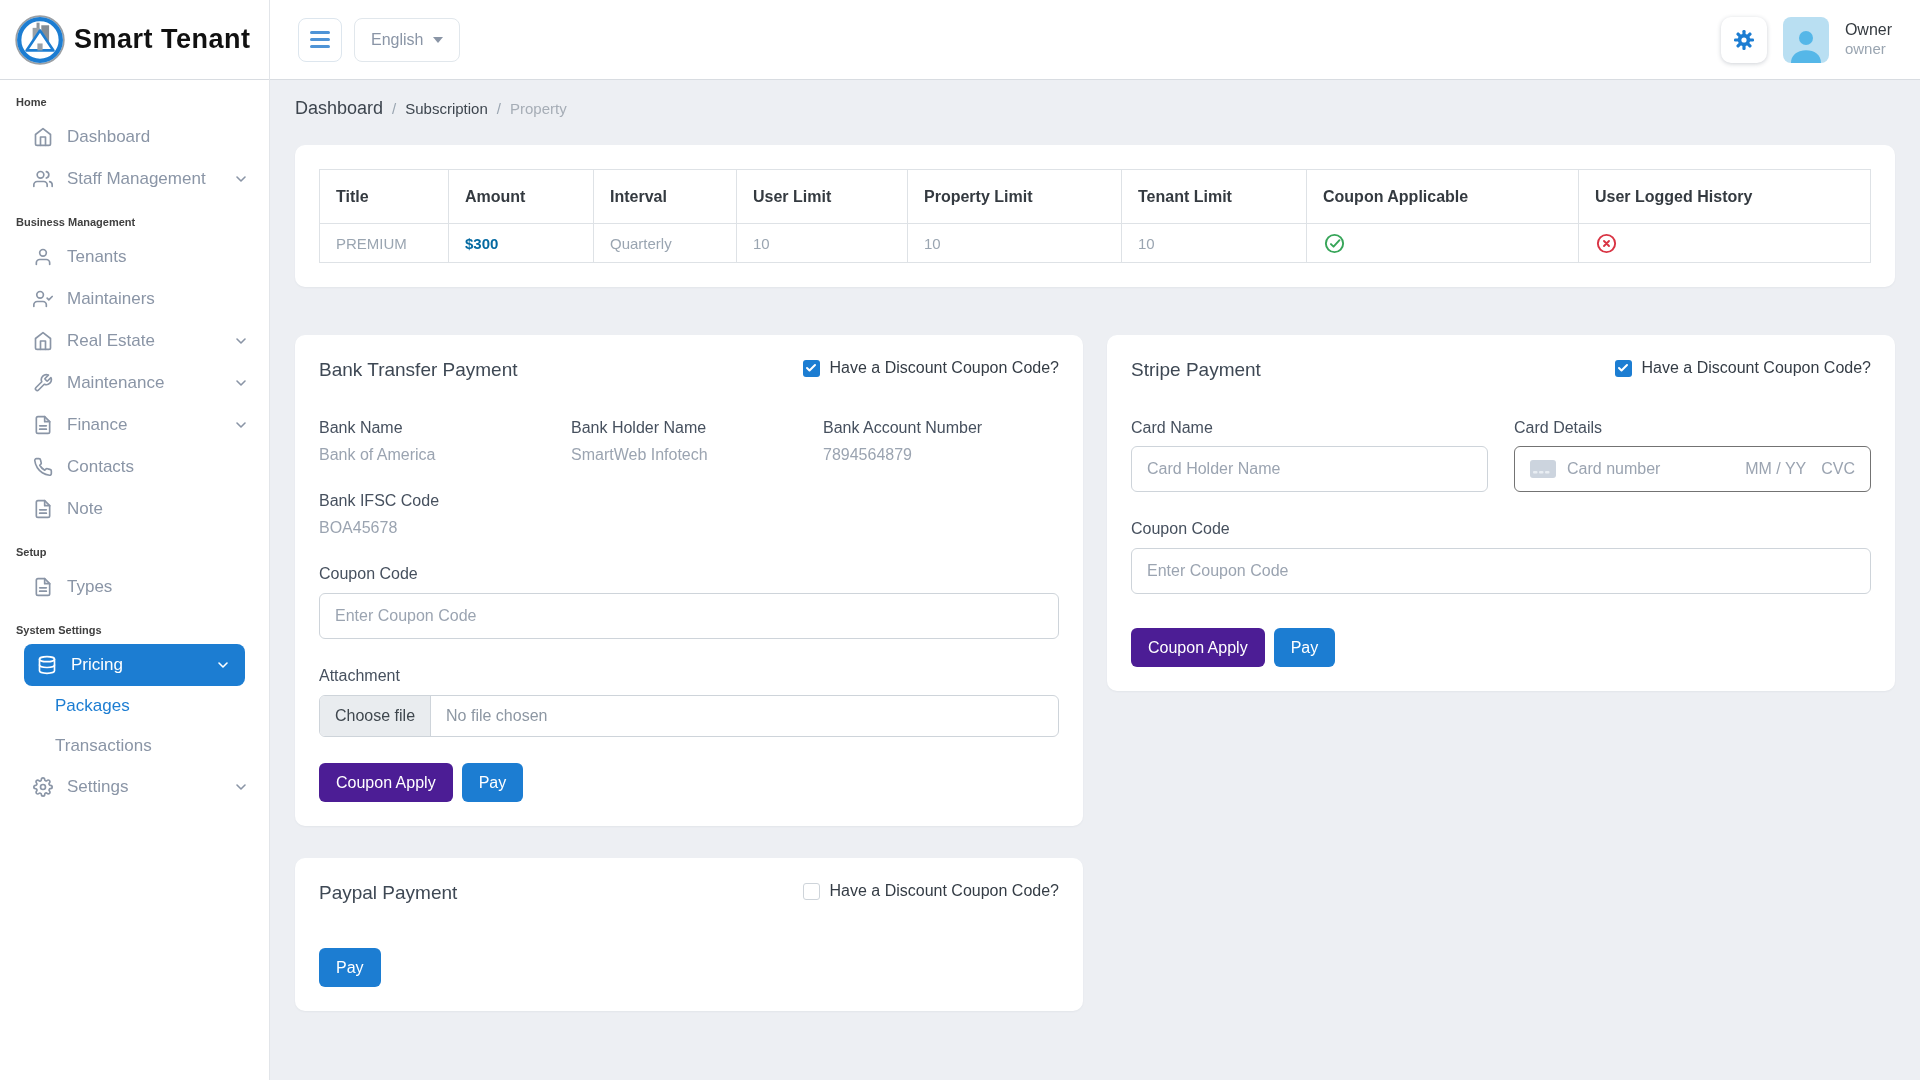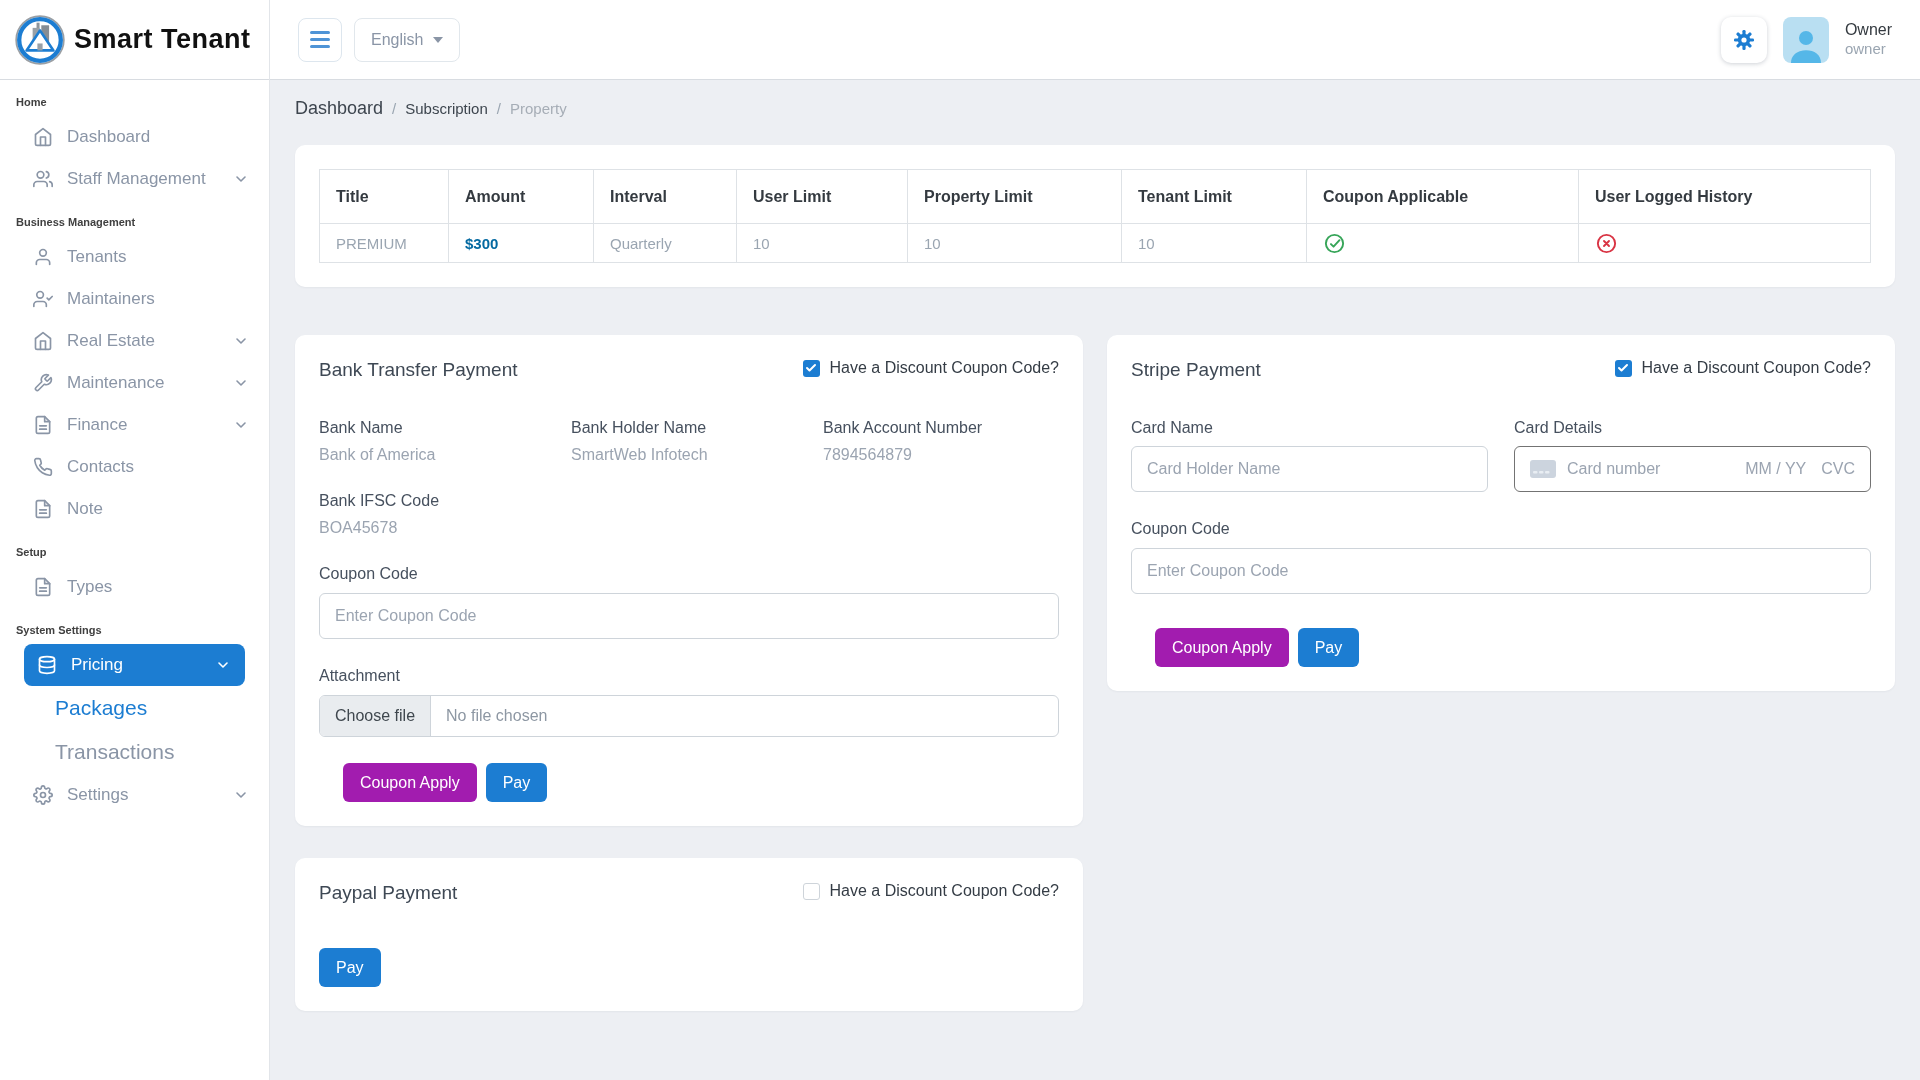--- a/index.html
+++ b/index.html
@@ -10,21 +10,21 @@
   
   .sidebar { position:fixed; left:0; top:0; bottom:0; width:270px; background:#fff; border-right:1px solid #e2e5e9; z-index:10; }
   .logo-area { height:80px; display:flex; align-items:center; gap:8px; padding:0 10px 0 14px; border-bottom:1px solid #d8dce1; }
   .brand-text { font-size:27px; font-weight:900; color:#111; letter-spacing:.5px; white-space:nowrap; }
   .nav-section-title { padding:16px 18px 8px 16px; font-size:11px; font-weight:bold; color:#404040; }
   .side-item { display:flex; align-items:center; gap:14px; padding:11px 20px 11px 33px; font-size:17px; color:#8a95a6; }
   .side-item .icn { display:flex; color:#8a95a6; flex:none; }
   .side-item .chev { margin-left:auto; display:flex; color:#8a95a6; }
   .side-item.active { background:#1c7dd2; color:#fff; margin:0 24px; padding:11px 14px 11px 13px; border-radius:8px; }
   .side-item.active .icn, .side-item.active .chev { color:#fff; }
-  .sub-item { display:block; padding:10px 20px 10px 55px; font-size:21px; color:#8a95a6; }
+  .sub-item { display:block; padding:10px 20px 10px 55px; font-size:17px; color:#8a95a6; }
   .sub-item.active { color:#1c7dd2; }
 
   
   .topbar { position:fixed; left:270px; right:0; top:0; height:80px; background:#fff; border-bottom:1px solid #d8dce1; display:flex; align-items:center; padding:0 28px; z-index:9; }
   .icon-btn { width:44px; height:44px; border:1px solid #dde6ee; border-radius:8px; background:#fff; display:flex; align-items:center; justify-content:center; cursor:pointer; }
   .burger { display:flex; flex-direction:column; gap:4px; }
   .burger span { width:20px; height:3px; border-radius:2px; background:#4f94d6; }
   .lang-btn { margin-left:12px; height:44px; border:1px solid #e1e7ec; border-radius:8px; background:#fff; display:flex; align-items:center; gap:10px; padding:0 16px; font-size:16px; color:#8a95a6; cursor:pointer; }
   .caret-down { width:0; height:0; border-left:5px solid transparent; border-right:5px solid transparent; border-top:6px solid #8a95a6; }
   .topbar-right { margin-left:auto; display:flex; align-items:center; gap:16px; }
@@ -72,21 +72,21 @@
   .input-label { font-size:16px; color:#46505e; margin:28px 0 10px; }
   .text-input { width:100%; height:46px; border:1px solid #ced4da; border-radius:6px; padding:0 15px; font-size:16px; color:#46505e; font-family:inherit; background:#fff; }
   .text-input::placeholder { color:#9ba4b1; opacity:1; }
 
   .file-input { margin-top:0; height:42px; border:1px solid #ced4da; border-radius:6px; display:flex; align-items:stretch; overflow:hidden; cursor:pointer; background:#fff; }
   .file-btn { background:#e9ecef; border-right:1px solid #ced4da; display:flex; align-items:center; padding:0 15px; font-size:16px; color:#3f474e; }
   .file-status { display:flex; align-items:center; padding:0 15px; font-size:16px; color:#8d97a3; }
 
   .btn-row { display:flex; gap:9px; margin-top:26px; }
   .btn { border:none; border-radius:6px; padding:10px 17px; font-size:16px; color:#fff; font-family:inherit; cursor:pointer; line-height:1.2; }
-  .btn-warning { background:#a21caf;margin-left:24px; }
+  .btn-warning { background:#4c1d95; }
   .btn-primary { background:#1c7dd2; }
 
   .card-details-box { height:46px; border:1px solid #737373; border-radius:6px; display:flex; align-items:center; gap:11px; padding:0 15px; background:#fff; }
   .cd-placeholder { font-size:16px; color:#9ba4b1; }
   .cd-right { margin-left:auto; display:flex; gap:15px; }
 
   .paypal-card { margin-top:32px; }
   .paypal-card .pay-head { margin-bottom:44px; }
 </style>
 </head>

